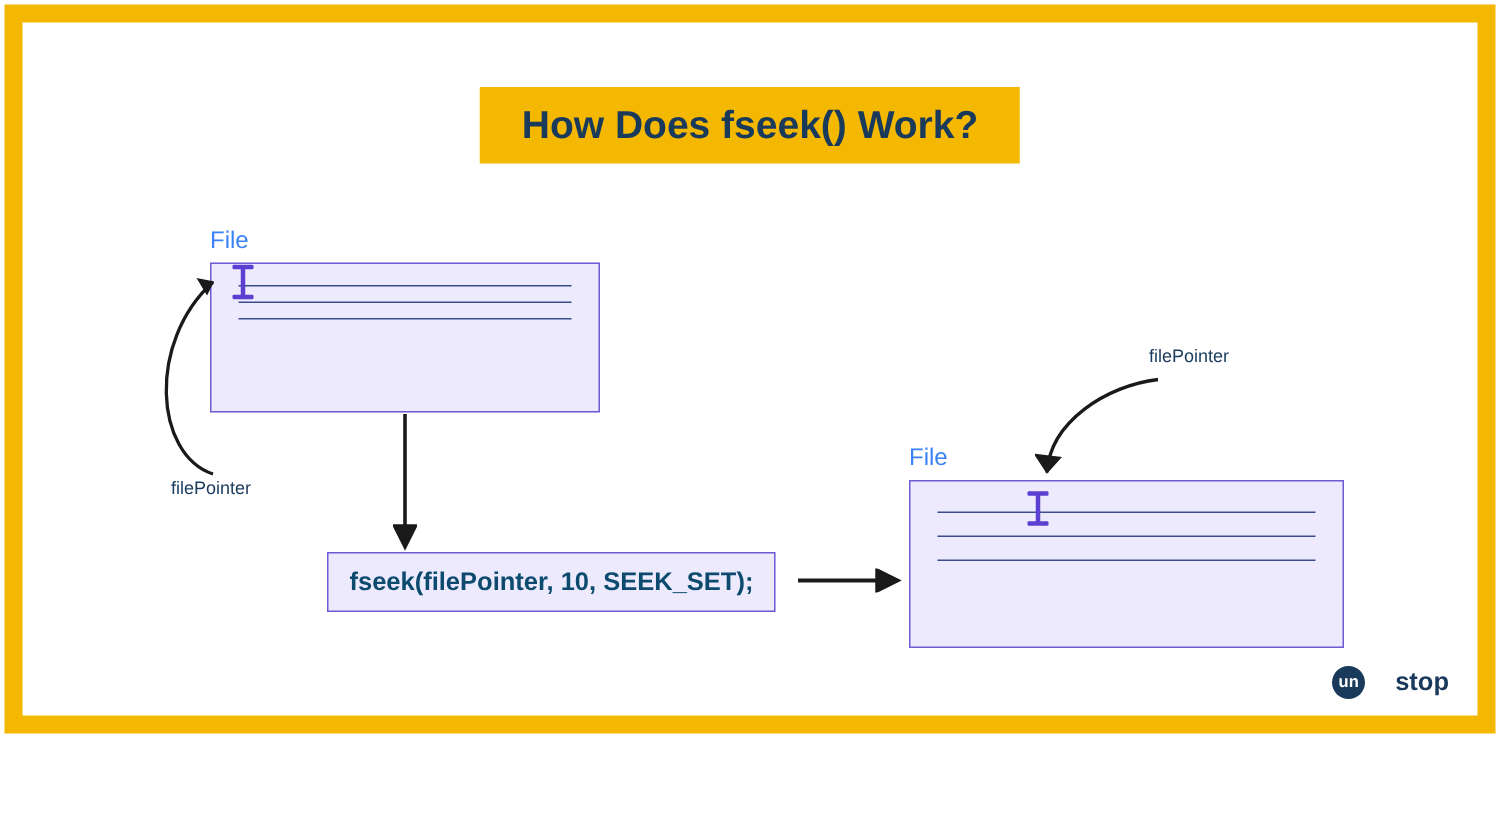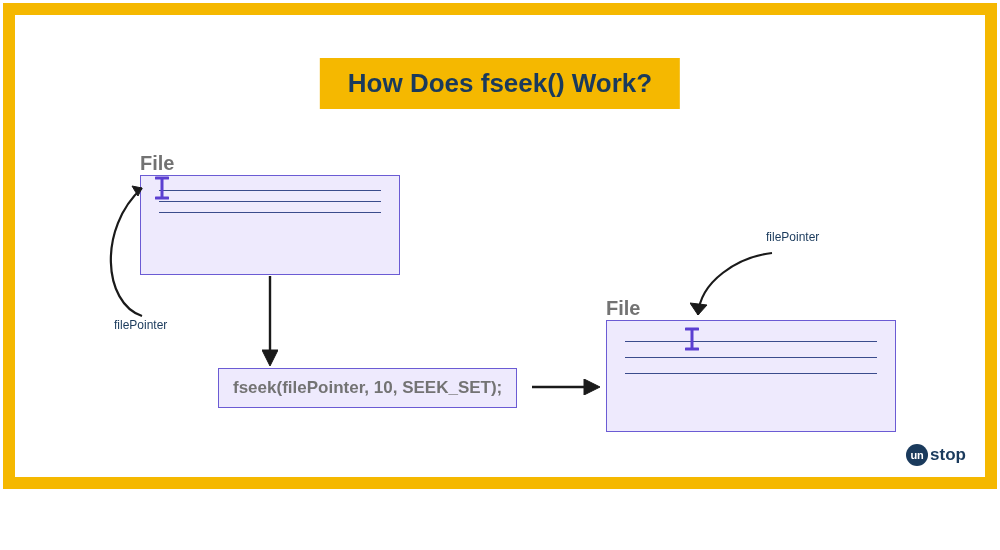--- a/index.html
+++ b/index.html
@@ -54,43 +54,43 @@
     .cursor {
       position: absolute;
       width: 14px;
       height: 24px;
       top: -15px;
       color: #5b3fd1;
     }
     .cursor svg { display: block; }
     .file-label {
       position: absolute;
-      font-size: 20px;
-      font-weight: 700;
-      color: #737373;
+      font-size: 16px;
+      font-weight: 400;
+      color: #3b82f6;
     }
     .label1 { top: 152px; left: 140px; }
     .label2 { top: 297px; left: 606px; }
     .ptr-label {
       position: absolute;
       font-size: 12px;
       color: #1a3a5c;
     }
     .ptr1 { top: 318px; left: 114px; }
     .ptr2 { top: 230px; left: 766px; }
     .code-box {
       position: absolute;
       top: 368px;
       left: 218px;
       background: #eeeafd;
       border: 1px solid #6b5bd4;
       padding: 9px 14px;
     }
     .code-text {
-      color: #737373;
+      color: #0c4a6e;
       font-size: 17px;
       font-weight: 700;
       white-space: nowrap;
     }
     .arrow {
       position: absolute;
       stroke: #1a1a1a;
       fill: #1a1a1a;
     }
     .logo {
@@ -98,21 +98,21 @@
       bottom: 26px;
       right: 34px;
       display: flex;
       align-items: center;
     }
     .logo-circle {
       width: 22px;
       height: 22px;
       background: #1a3a5c;
       border-radius: 50%;
-      margin-right: 2px;
+      margin-right: 20px;
       display: flex;
       align-items: center;
       justify-content: center;
       color: #fff;
       font-weight: 700;
       font-size: 11px;
     }
     .logo-text {
       color: #1a3a5c;
       font-weight: 700;

